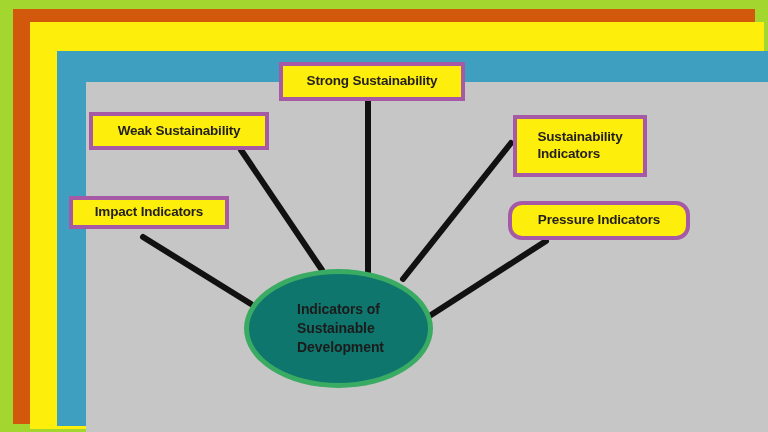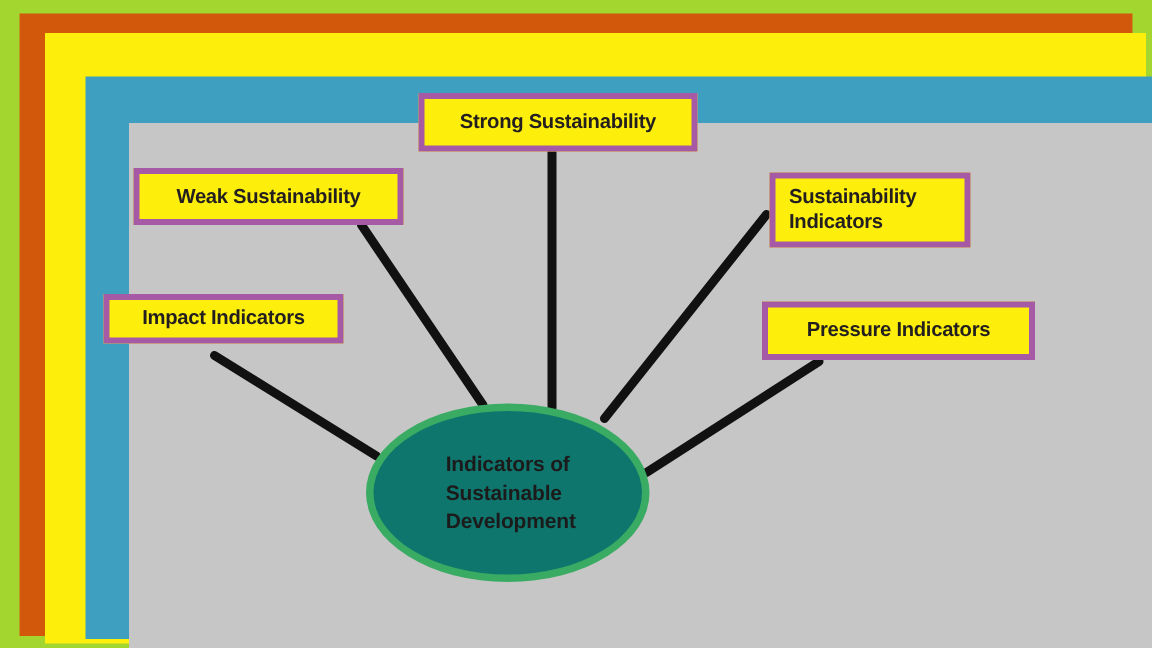--- a/index.html
+++ b/index.html
@@ -64,22 +64,22 @@
     white-space:pre-line;
   }
   .node-box.two-line {
     justify-content:flex-start;
     text-align:left;
   }
 
   #node-strong      { left:279px; top:62px;  width:186px; height:39px; }
   #node-weak        { left:89px;  top:112px; width:180px; height:38px; }
   #node-impact      { left:69px;  top:196px; width:160px; height:33px; }
-  #node-sustain     { left:513px; top:115px; width:134px; height:50px; }
-  #node-pressure    { left:508px; top:201px; width:182px; height:39px; }
+  #node-sustain     { left:513px; top:115px; width:134px; height:62px;justify-content:center; }
+  #node-pressure    { left:508px; top:201px; width:182px; height:39px;border-radius:14px; }
 
   
   #central-node {
     position:absolute;
     left:244px; top:269px;
     width:189px; height:119px;
     background:#0f766e;
     border:5px solid #3aab63;
     border-radius:50%;
     display:flex;

